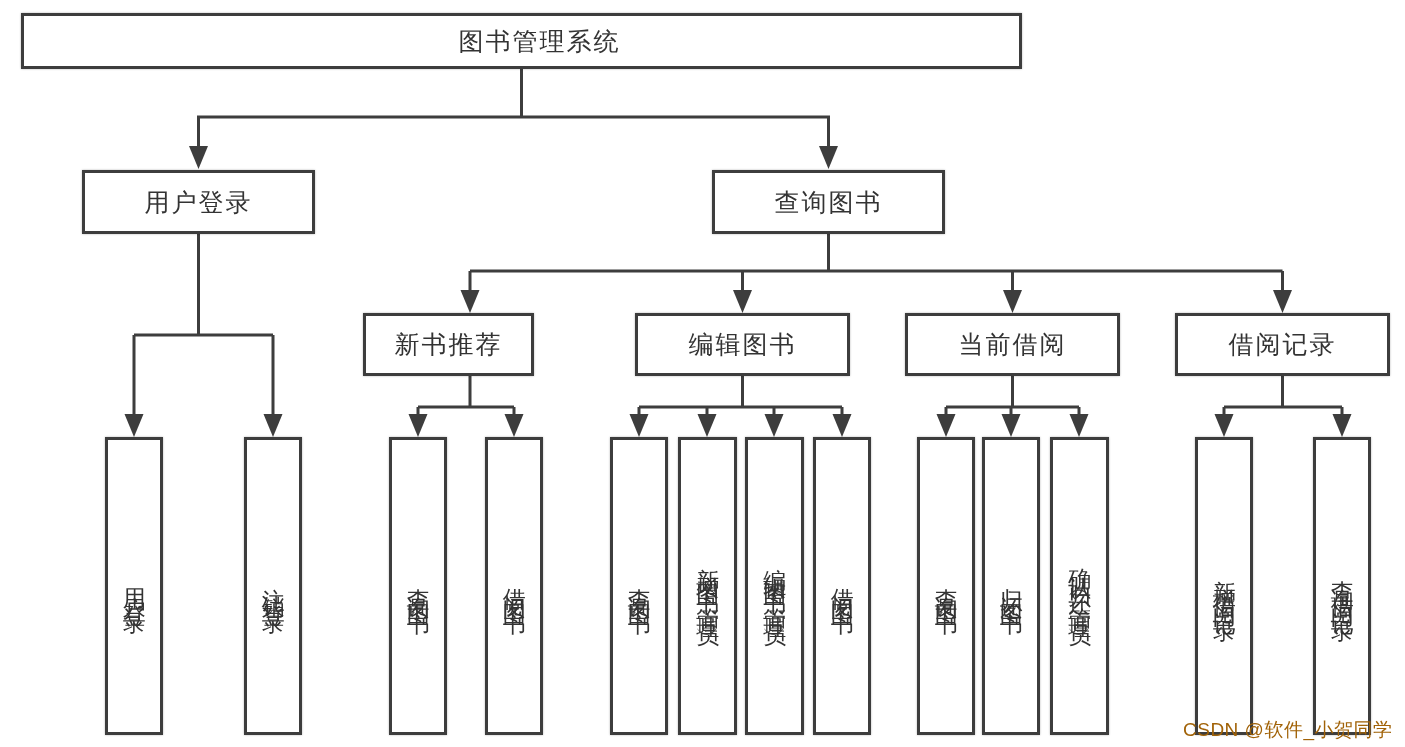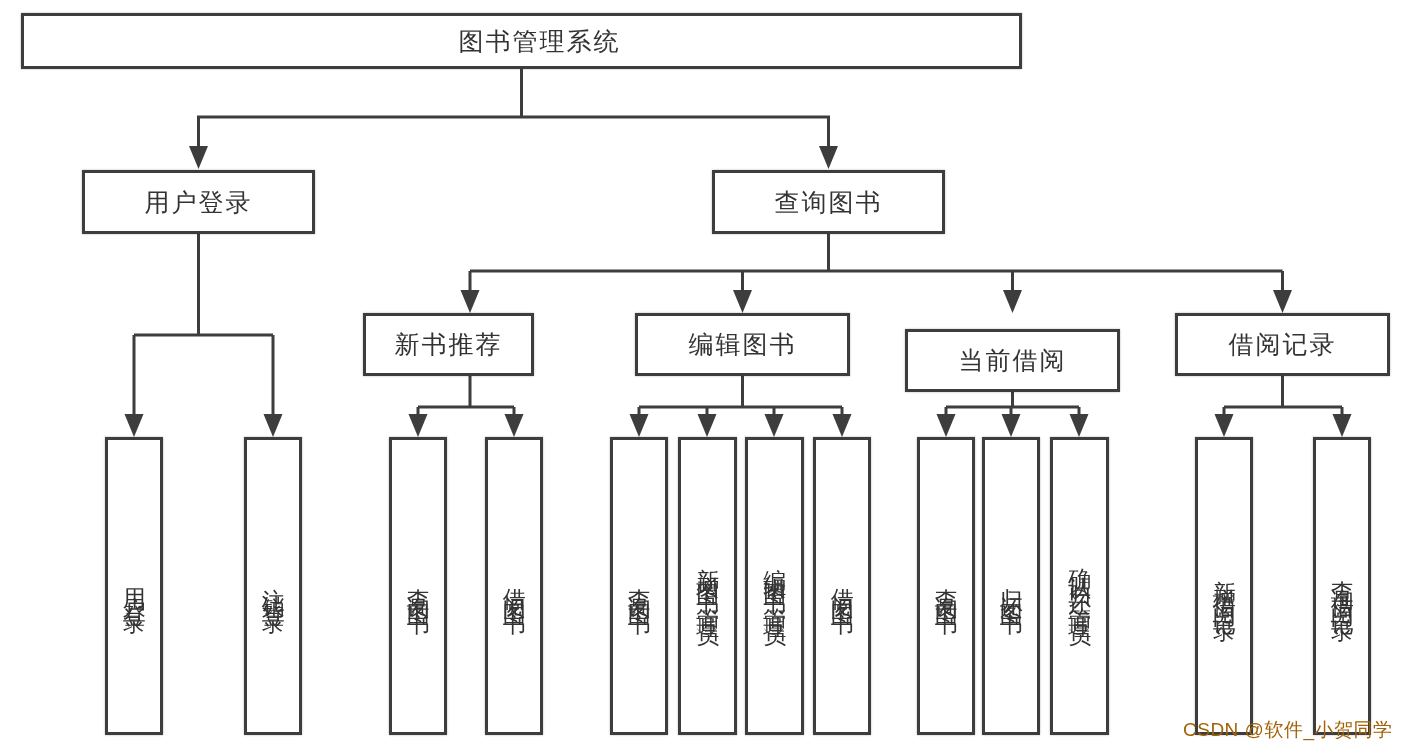--- a/index.html
+++ b/index.html
@@ -79,21 +79,21 @@
   <div class="node h-node" style="left:712px;top:170px;width:233px;height:64px;">
     <span>查询图书</span>
   </div>
 
   <div class="node h-node" style="left:363px;top:313px;width:171px;height:63px;">
     <span>新书推荐</span>
   </div>
   <div class="node h-node" style="left:635px;top:313px;width:215px;height:63px;">
     <span>编辑图书</span>
   </div>
-  <div class="node h-node" style="left:905px;top:313px;width:215px;height:63px;margin-top:16px;">
+  <div class="node h-node" style="left:905px;top:313px;width:215px;height:63px;">
     <span>当前借阅</span>
   </div>
   <div class="node h-node" style="left:1175px;top:313px;width:215px;height:63px;">
     <span>借阅记录</span>
   </div>
 
   <div class="node v-node" style="left:105px;top:437px;width:58px;height:298px;">
     <span class="vtext">用户登录</span>
   </div>
   <div class="node v-node" style="left:244px;top:437px;width:58px;height:298px;">

